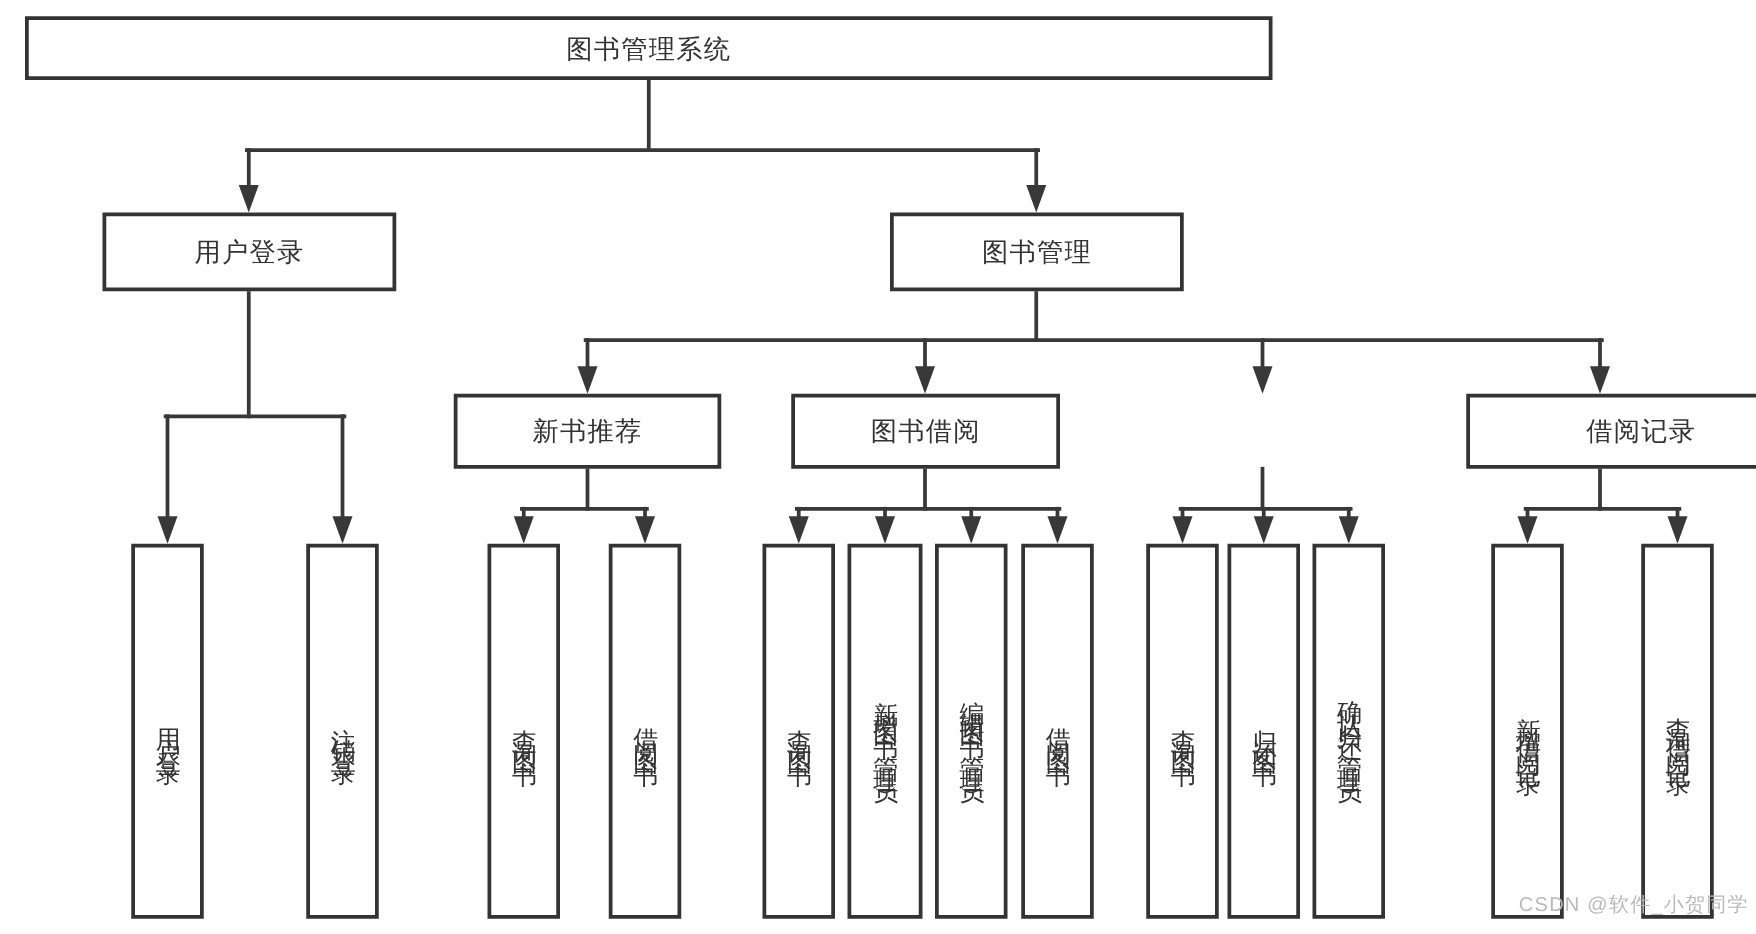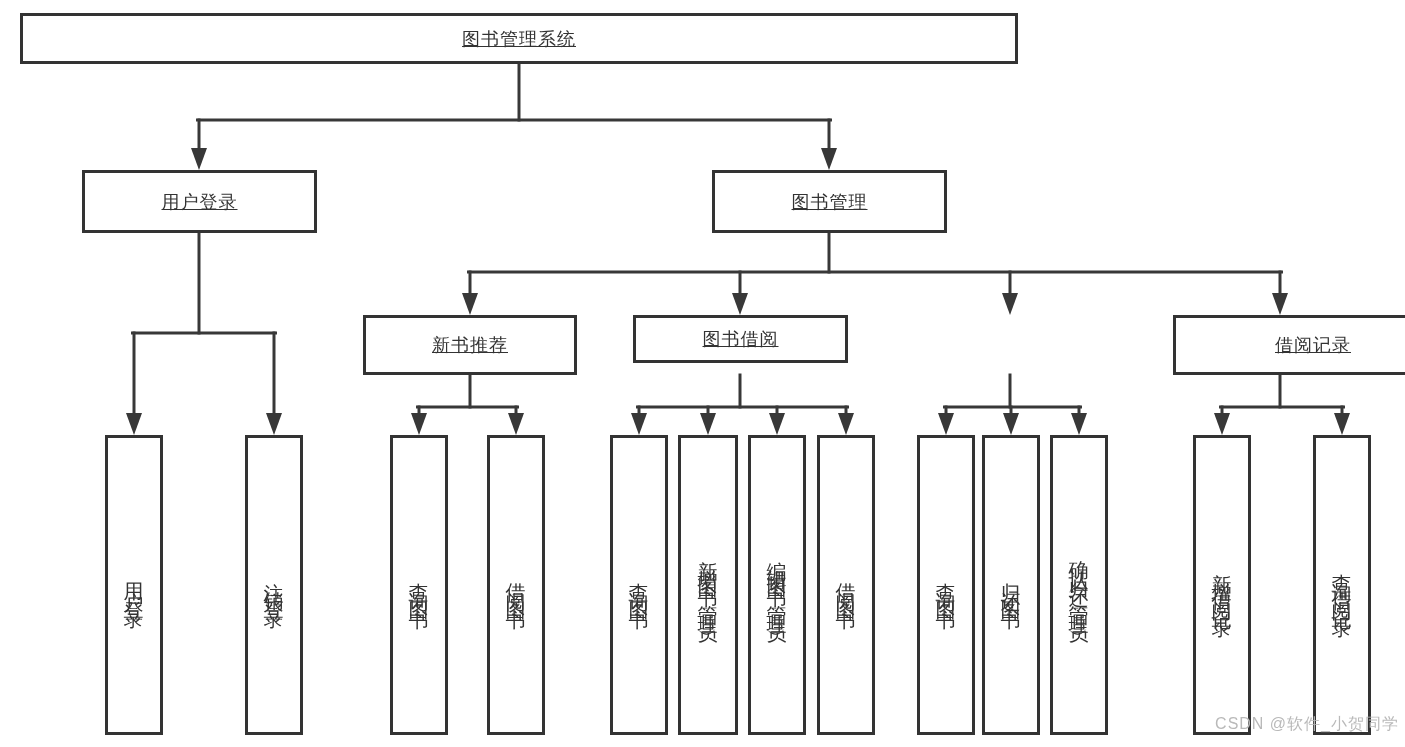--- a/index.html
+++ b/index.html
@@ -19,21 +19,21 @@
   .node {
     position: absolute;
     box-sizing: border-box;
     border: 3px solid #333333;
     background: #ffffff;
     display: flex;
     align-items: center;
     justify-content: center;
     color: #333333;
   }
-  .node.h { font-size: 18px; letter-spacing: 1px; text-decoration: underline; }
+  .node.h { font-size: 21px; letter-spacing: 1px; }
   .node.v { font-size: 20px; }
   .node.v .vtext {
     writing-mode: vertical-rl;
     text-orientation: mixed;
     letter-spacing: 9px;
     line-height: 1;
     white-space: nowrap;
   }
   .watermark {
     position: absolute;
@@ -122,21 +122,21 @@
   <div class="node h" style="left:82px; top:170px; width:235px; height:63px;">
     <span>用户登录</span>
   </div>
   <div class="node h" style="left:363px; top:315px; width:214px; height:60px;">
     <span>新书推荐</span>
   </div>
 
   <div class="node h" style="left:712px; top:170px; width:235px; height:63px;">
     <span>图书管理</span>
   </div>
-  <div class="node h" style="left:633px; top:315px; width:215px; height:48px;">
+  <div class="node h" style="left:633px; top:315px; width:215px; height:60px;">
     <span>图书借阅</span>
   </div>
   <div class="node h" style="left:1173px; top:315px; width:252px; height:60px;padding-left:28px;">
     <span>借阅记录</span>
   </div>
 
   <div class="node v" style="left:105px; top:435px; width:58px; height:300px;">
     <span class="vtext">用户登录</span>
   </div>
   <div class="node v" style="left:245px; top:435px; width:58px; height:300px;">

